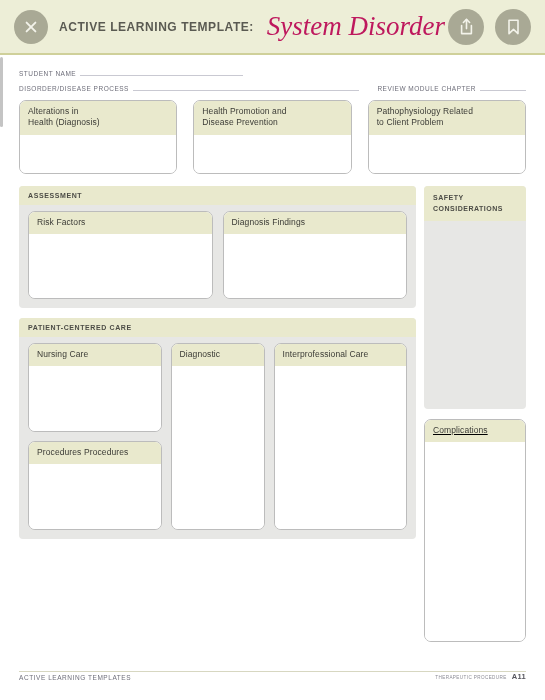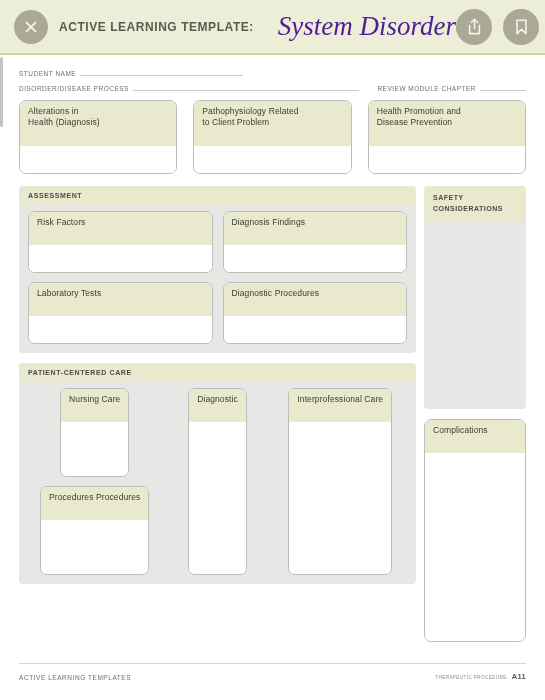--- a/index.html
+++ b/index.html
@@ -52,22 +52,22 @@
     color: #5a5a52;
     margin-left: 11px;
     white-space: nowrap;
     text-transform: uppercase;
   }
 
   .appbar-title {
     font-family: "Liberation Serif", "DejaVu Serif", serif;
     font-style: italic;
     font-size: 27px;
-    color: #4c1d95;
-    margin-left: 24px;
+    color: #be185d;
+    margin-left: 13px;
     white-space: nowrap;
     line-height: 1;
   }
 
   .appbar-right {
     margin-left: auto;
     display: flex;
     gap: 11px;
     align-items: center;
   }
@@ -107,21 +107,21 @@
   .card {
     background: #ffffff;
     border: 1px solid #bcbcbc;
     border-radius: 7px;
     overflow: hidden;
     display: flex;
     flex-direction: column;
   }
   .card-head {
     background: #e9e9cd;
-    padding: 5px 8px 17px 8px;
+    padding: 5px 8px 6px 8px;
     font-size: 8.5px;
     line-height: 1.33;
     color: #3b3b36;
     letter-spacing: 0.1px;
   }
   .card-body { flex: 1 1 auto; background: #ffffff; }
 
   
   .top-row {
     display: flex;
@@ -155,21 +155,21 @@
     text-transform: uppercase;
   }
   .panel-body { padding: 6px 9px 9px 9px; }
 
   
   .assess-row {
     display: flex;
     gap: 10px;
   }
   .assess-row + .assess-row { margin-top: 9px; }
-  .assess-row .card { flex: 1 1 0; height: 62px; }
+  .assess-row .card { flex: 1 1 0; height: 88px; }
 
   
   .safety-box {
     background: #e7e7e5;
     border-radius: 4px;
     overflow: hidden;
     height: 223px;
     display: flex;
     flex-direction: column;
   }
@@ -185,40 +185,40 @@
   }
   .safety-body { flex: 1 1 auto; }
 
   
   .pcc-body {
     padding: 6px 9px 9px 9px;
     display: flex;
     gap: 9px;
     height: 202px;
   }
-  .pcc-col { display: flex; flex-direction: column; gap: 9px; align-items: center; }
+  .pcc-col { display: flex; flex-direction: column; gap: 9px; }
   .pcc-col-a { flex: 1.42 1 0; }
   .pcc-col-b { flex: 1.00 1 0; }
   .pcc-col-c { flex: 1.42 1 0; }
   .pcc-col .card { flex: 1 1 0; }
   .pcc-col-b .card { flex: 1 1 100%; }
 
   
-  .complications { height: 223px; }
+  .complications { height: 223px; text-decoration: underline; }
 
   
   .footer {
     position: absolute;
     left: 19px;
     right: 19px;
     bottom: 10px;
     display: flex;
     align-items: flex-end;
     border-top: 1px solid #d7d7c1;
-    padding-top: 17px;
+    padding-top: 9px;
   }
   .footer-left {
     font-size: 6.5px;
     letter-spacing: 0.55px;
     color: #6e6e7a;
     text-transform: uppercase;
     position: relative;
     top: -9px;
     background: #fff;
     padding-right: 5px;
@@ -320,26 +320,26 @@
     </div>
 
     <div class="top-row">
 
       <div class="card">
         <div class="card-head">Alterations in<br>Health (Diagnosis)</div>
         <div class="card-body"></div>
       </div>
 
       <div class="card">
+        <div class="card-head">Health Promotion and<br>Disease Prevention</div>
+        <div class="card-body"></div>
+      </div>
+
+      <div class="card">
         <div class="card-head">Pathophysiology Related<br>to Client Problem</div>
-        <div class="card-body"></div>
-      </div>
-
-      <div class="card">
-        <div class="card-head">Health Promotion and<br>Disease Prevention</div>
         <div class="card-body"></div>
       </div>
 
     </div>
 
     <div class="main-grid">
 
       <div class="col-left">
 
         <div class="panel">
@@ -350,30 +350,20 @@
               <div class="card">
                 <div class="card-head">Risk Factors</div>
                 <div class="card-body"></div>
               </div>
               <div class="card">
                 <div class="card-head">Diagnosis Findings</div>
                 <div class="card-body"></div>
               </div>
             </div>
 
-            <div class="assess-row">
-              <div class="card">
-                <div class="card-head">Laboratory Tests</div>
-                <div class="card-body"></div>
-              </div>
-              <div class="card">
-                <div class="card-head">Diagnostic Procedures</div>
-                <div class="card-body"></div>
-              </div>
-            </div>
 
           </div>
         </div>
 
         <div class="panel">
           <div class="panel-head">PATIENT-CENTERED CARE</div>
           <div class="pcc-body">
 
             <div class="pcc-col pcc-col-a">
               <div class="card">

